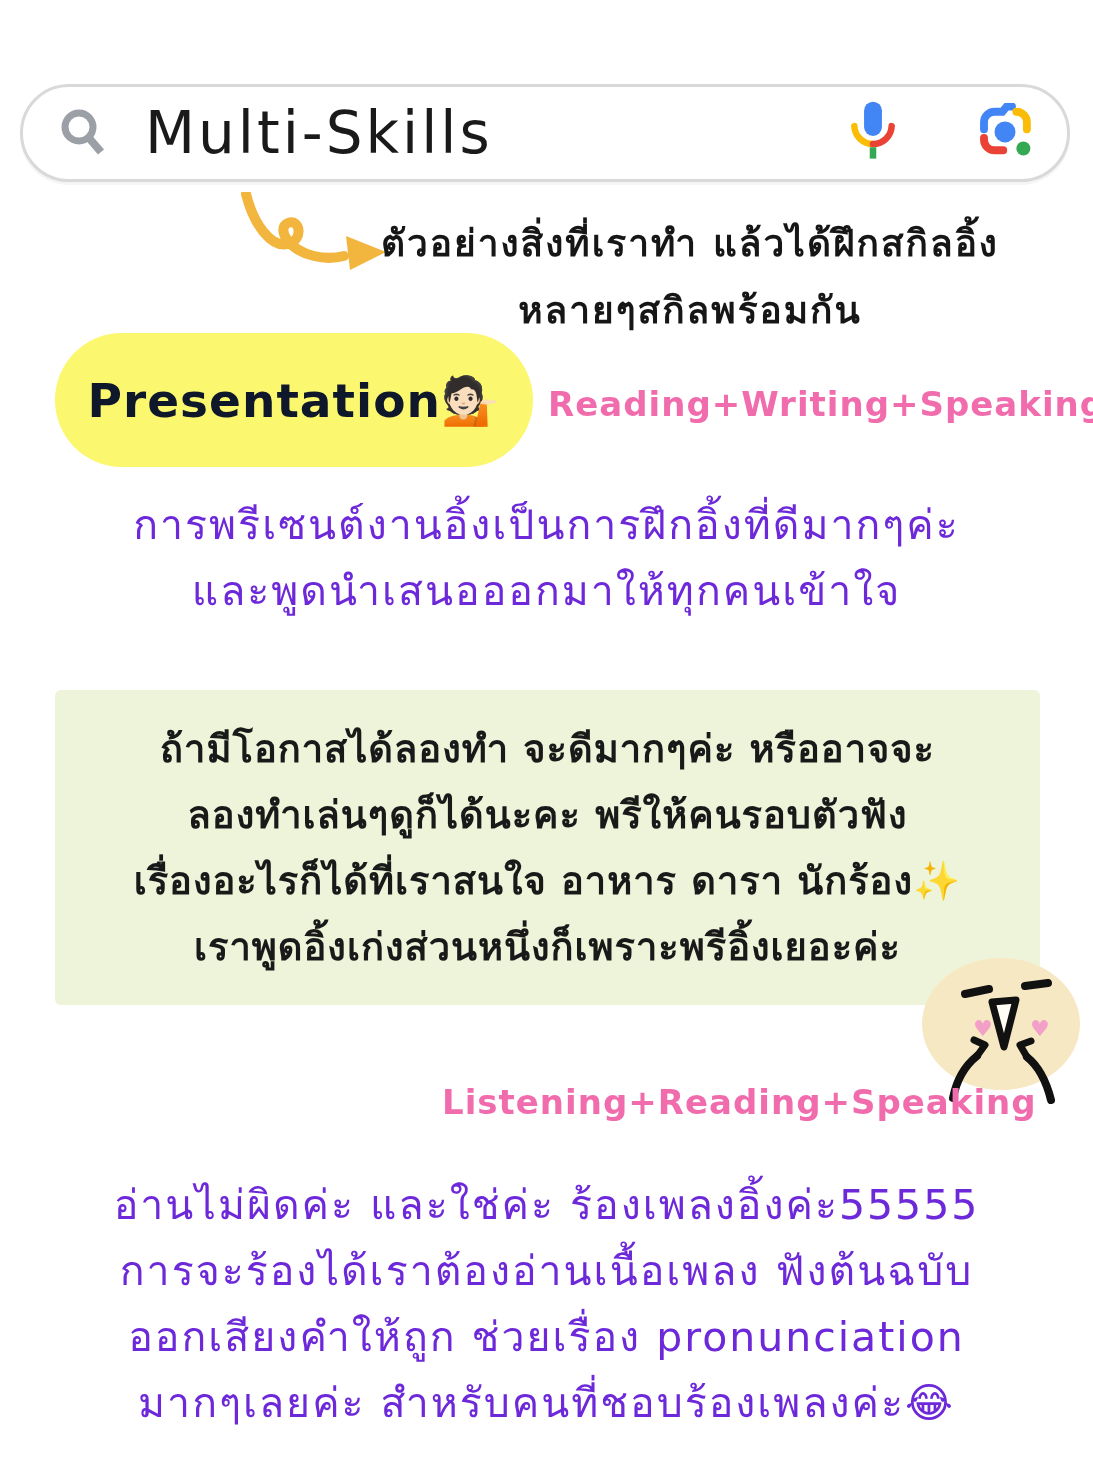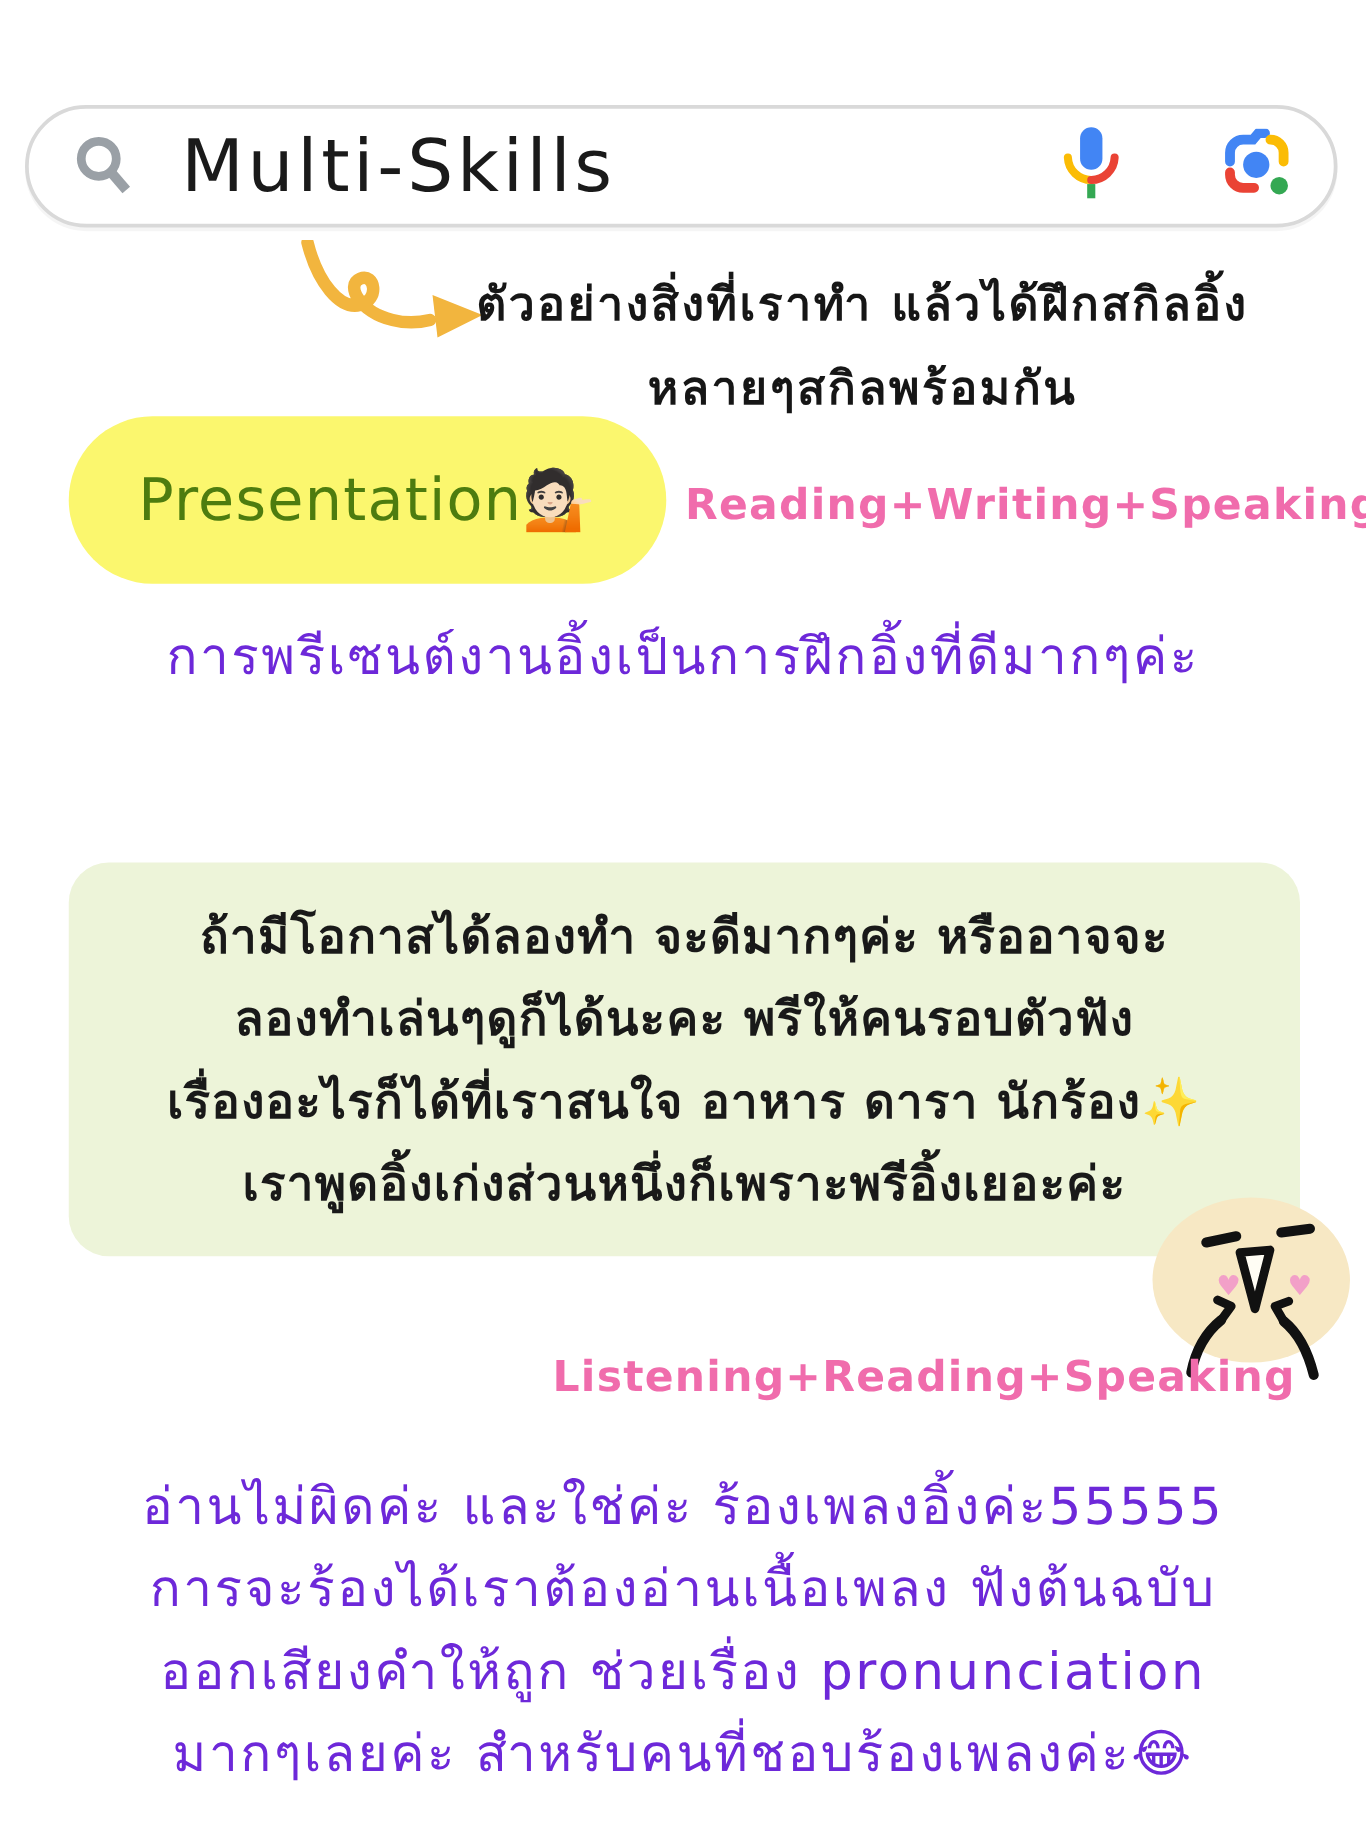--- a/index.html
+++ b/index.html
@@ -30,21 +30,21 @@
   
   .intro{
     position:absolute;left:330px;top:210px;width:720px;text-align:center;
     color:#161616;font-size:37px;font-weight:600;letter-spacing:2px;line-height:67px;
   }
 
   
   .pill{
     position:absolute;background:#fbf76e;border-radius:70px;
     display:flex;align-items:center;justify-content:center;
-    color:#4d7c0f;font-weight:400;font-size:47px;letter-spacing:1px;white-space:nowrap;
+    color:#0f172a;font-weight:700;font-size:47px;letter-spacing:1px;white-space:nowrap;
   }
   .pill-presentation{left:55px;top:333px;width:478px;height:134px;}
   .pill-singing{left:85px;top:1028px;width:345px;height:128px;}
   .skills-label{
     position:absolute;color:#f06cac;font-size:34px;font-weight:700;
     letter-spacing:1px;white-space:nowrap;
   }
   .skills-presentation{left:548px;top:384px;}
   .skills-singing{left:442px;top:1082px;}
 
@@ -52,21 +52,21 @@
   .para{
     position:absolute;left:20px;width:1053px;text-align:center;
     color:#6d28d9;font-size:41px;font-weight:400;letter-spacing:2px;line-height:66px;
   }
   .para1{top:492px;}
   .para2{top:1172px;}
 
   
   .green-box{
     position:absolute;left:55px;top:690px;width:985px;height:315px;
-    background:#edf4d9;border-radius:32px;
+    background:#edf4d9;border-radius:6px;
     display:flex;flex-direction:column;justify-content:center;
     text-align:center;color:#191919;font-size:38px;font-weight:600;
     letter-spacing:1px;line-height:66px;
   }
 
   
   .sticker{position:absolute;left:915px;top:950px;}
 </style>
 </head>
 <body>
@@ -106,20 +106,21 @@
   <div class="intro">
     <div>ตัวอย่างสิ่งที่เราทำ แล้วได้ฝึกสกิลอิ้ง</div>
     <div>หลายๆสกิลพร้อมกัน</div>
   </div>
 
   <div class="pill pill-presentation">Presentation💁🏻</div>
   <div class="skills-label skills-presentation">Reading+Writing+Speaking</div>
 
   <div class="para para1">
     <div>การพรีเซนต์งานอิ้งเป็นการฝึกอิ้งที่ดีมากๆค่ะ</div>
+    <div>และพูดนำเสนอออกมาให้ทุกคนเข้าใจ</div>
   </div>
 
   <div class="green-box">
     <div>ถ้ามีโอกาสได้ลองทำ จะดีมากๆค่ะ หรืออาจจะ</div>
     <div>ลองทำเล่นๆดูก็ได้นะคะ พรีให้คนรอบตัวฟัง</div>
     <div>เรื่องอะไรก็ได้ที่เราสนใจ อาหาร ดารา นักร้อง✨</div>
     <div>เราพูดอิ้งเก่งส่วนหนึ่งก็เพราะพรีอิ้งเยอะค่ะ</div>
   </div>
 
   <svg class="sticker" width="170" height="168" viewBox="0 0 170 168">

